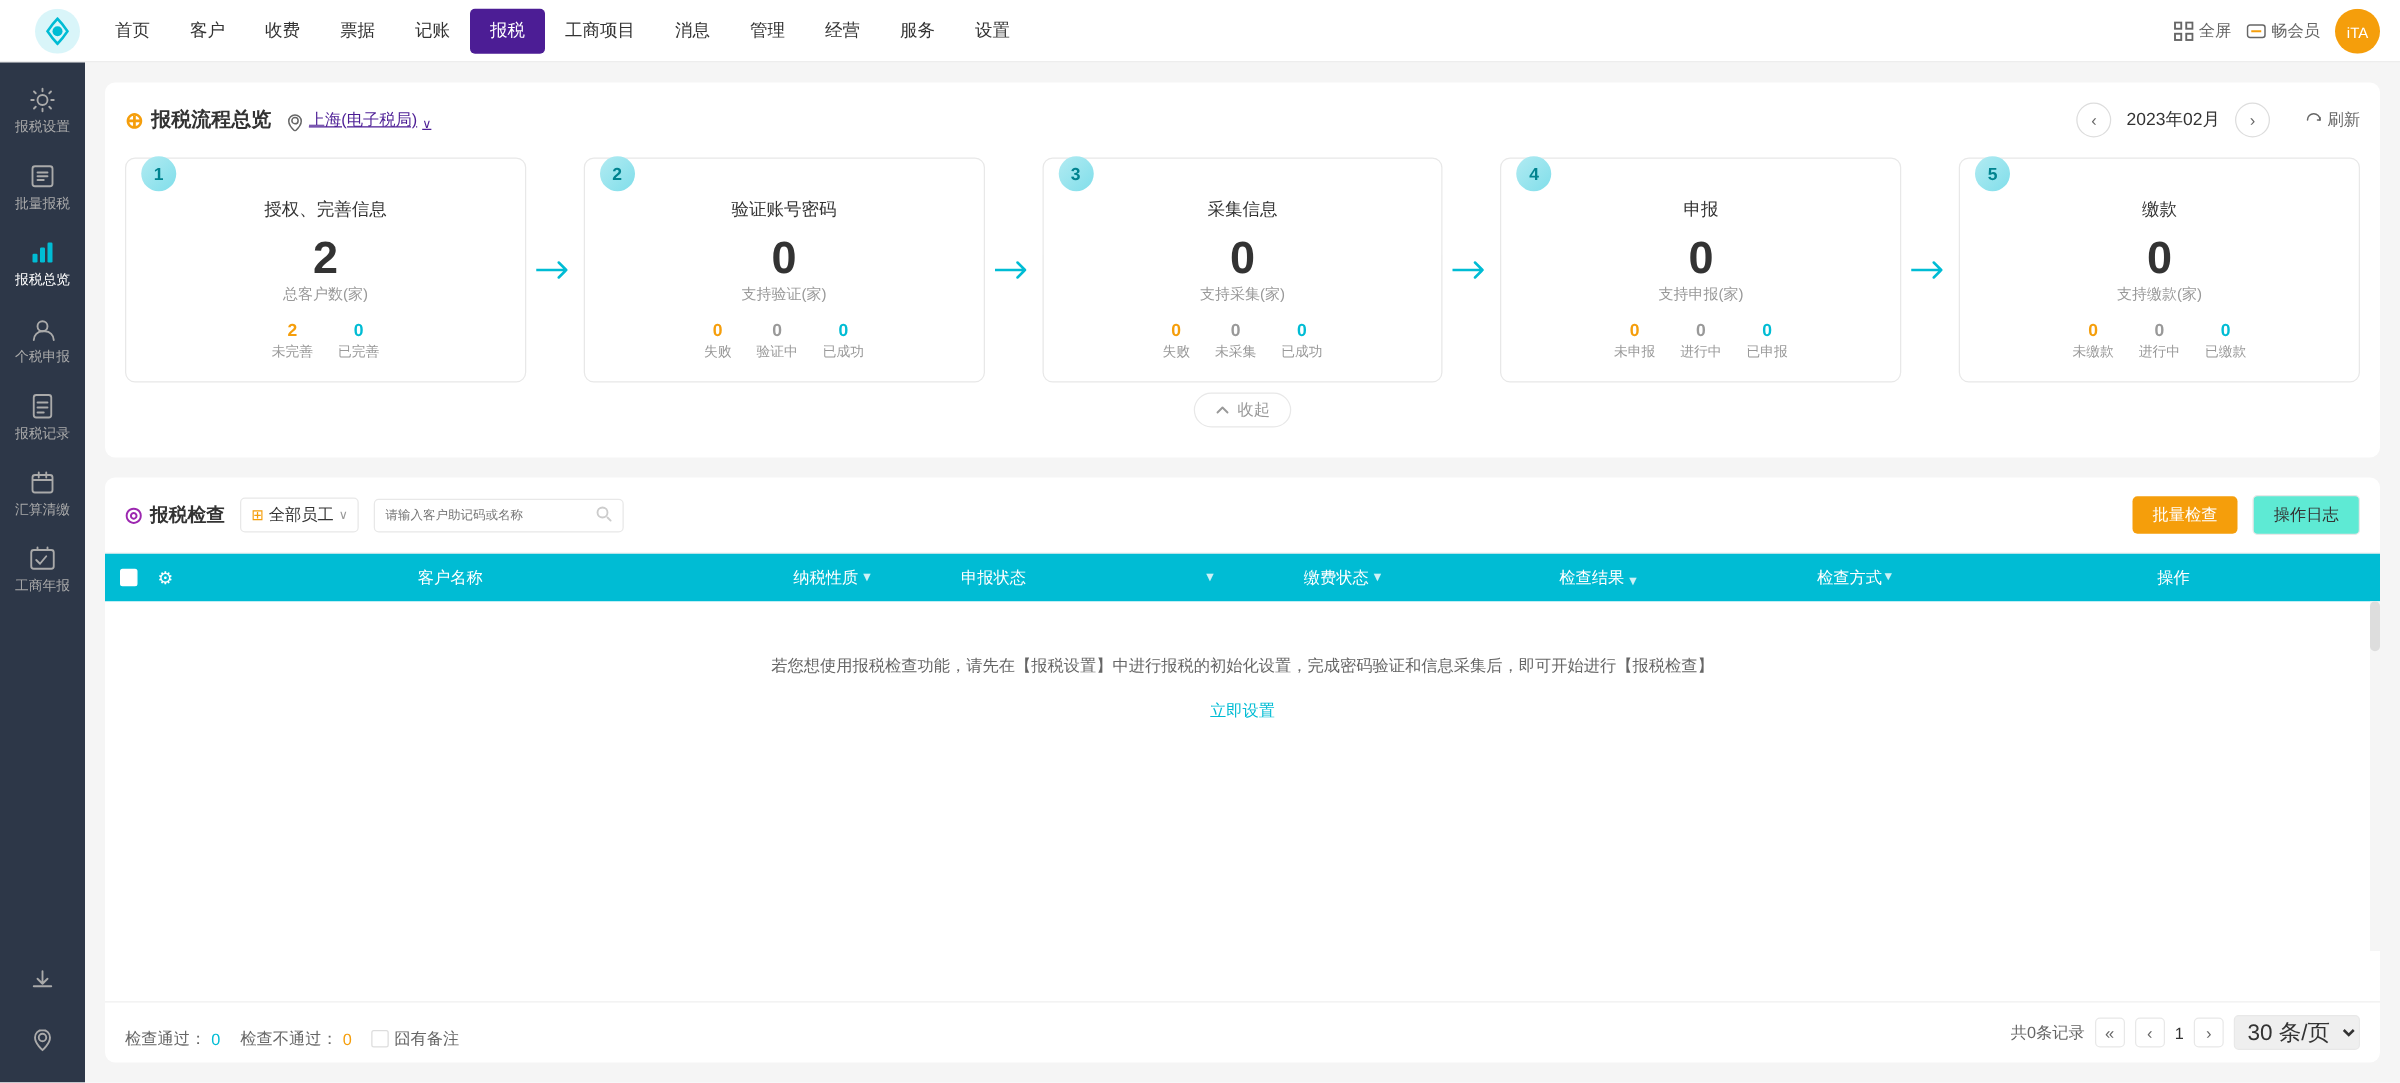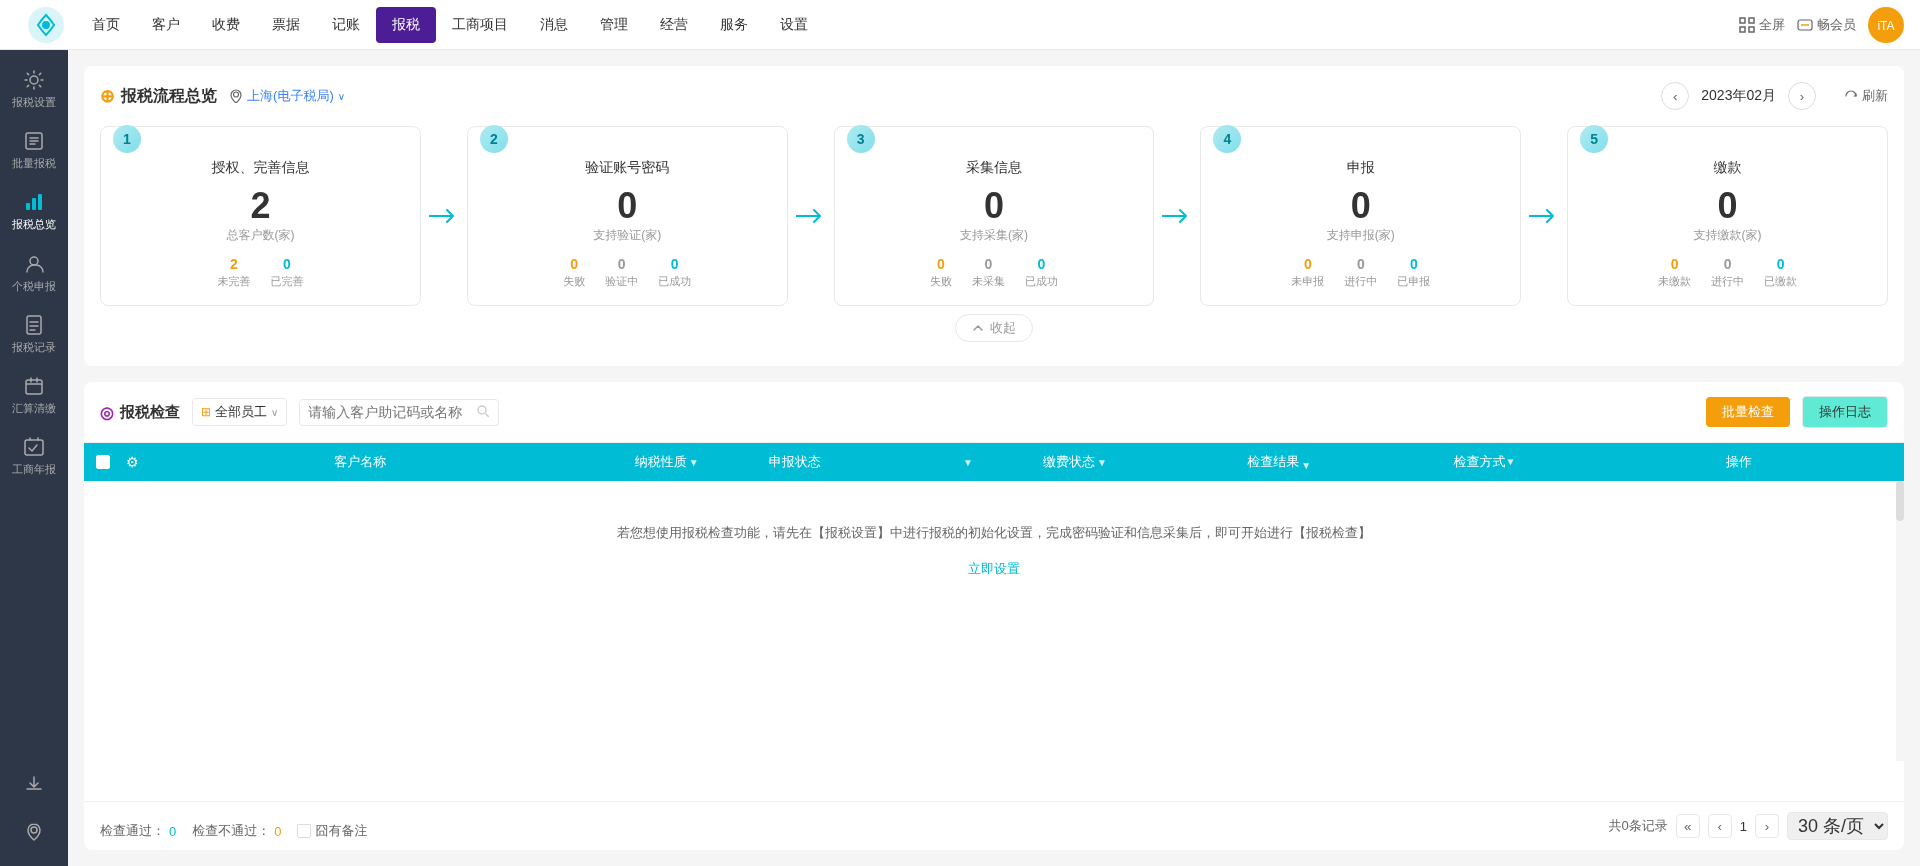--- a/index.html
+++ b/index.html
@@ -26,21 +26,21 @@
     .sidebar-label { font-size: 11px; text-align: center; line-height: 1.2; }
     .sidebar-bottom { margin-top: auto; display: flex; flex-direction: column; align-items: center; padding-bottom: 12px; gap: 4px; }
 
     
     .main { flex: 1; overflow-y: auto; background: #f5f5f5; padding: 16px; display: flex; flex-direction: column; gap: 16px; }
 
     
     .overview-card { background: #fff; border-radius: 8px; padding: 16px; }
     .overview-header { display: flex; align-items: center; gap: 12px; margin-bottom: 16px; }
     .overview-title { font-size: 16px; font-weight: bold; color: #333; display: flex; align-items: center; gap: 6px; }
-    .location-selector { display: flex; align-items: center; gap: 4px; color: #3b82f6; cursor: pointer; font-size: 13px; }
+    .location-selector { display: flex; align-items: flex-end; gap: 4px; color: #4c1d95; cursor: pointer; font-size: 13px; text-decoration: underline; }
     .month-nav { display: flex; align-items: center; gap: 12px; margin-left: auto; }
     .month-btn { width: 28px; height: 28px; border-radius: 50%; border: 1px solid #ddd; background: #fff; cursor: pointer; display: flex; align-items: center; justify-content: center; color: #666; }
     .month-text { font-size: 14px; color: #333; }
     .refresh-btn { display: flex; align-items: center; gap: 4px; color: #666; cursor: pointer; font-size: 13px; margin-left: 16px; }
     
     .steps-row { display: flex; align-items: center; gap: 0; }
     .step-card { flex: 1; background: #fff; border: 1px solid #e8e8e8; border-radius: 8px; padding: 16px; position: relative; }
     .step-arrow { display: flex; align-items: center; padding: 0 8px; color: #00bcd4; font-size: 20px; }
     .step-num { position: absolute; top: -2px; left: 12px; width: 28px; height: 28px; border-radius: 50%; background: linear-gradient(135deg, #b2ebf2, #80deea); display: flex; align-items: center; justify-content: center; color: #00838f; font-weight: bold; font-size: 14px; }
     .step-title { font-size: 14px; color: #333; text-align: center; margin-top: 16px; margin-bottom: 8px; }
@@ -58,21 +58,21 @@
     .collapse-row { display: flex; justify-content: center; padding: 8px 0; }
     .collapse-btn { display: flex; align-items: center; gap: 6px; color: #999; cursor: pointer; font-size: 13px; border: 1px solid #e8e8e8; border-radius: 20px; padding: 4px 16px; background: #fff; }
 
     
     .check-card { background: #fff; border-radius: 8px; padding: 0; flex: 1; display: flex; flex-direction: column; }
     .check-header { display: flex; align-items: center; gap: 12px; padding: 14px 16px; border-bottom: 1px solid #f0f0f0; }
     .check-title { font-size: 15px; font-weight: bold; color: #333; display: flex; align-items: center; gap: 6px; }
     .staff-selector { display: flex; align-items: center; gap: 4px; border: 1px solid #e8e8e8; border-radius: 4px; padding: 4px 8px; cursor: pointer; font-size: 13px; color: #333; }
     .staff-icon { color: #f59e0b; font-size: 12px; }
     .search-box { display: flex; align-items: center; border: 1px solid #e8e8e8; border-radius: 4px; padding: 4px 8px; flex: 0 0 200px; }
-    .search-input { border: none; outline: none; font-size: 14px; color: #999; width: 100%; background: transparent; }
+    .search-input { border: none; outline: none; font-size: 10px; color: #999; width: 100%; background: transparent; }
     .search-icon { color: #ccc; cursor: pointer; }
     .btn-batch { background: #f59e0b; color: #fff; border: none; border-radius: 4px; padding: 6px 16px; cursor: pointer; font-size: 13px; margin-left: auto; }
     .btn-log { background: #5eead4; color: #333; border: 1px solid #e8e8e8; border-radius: 4px; padding: 6px 16px; cursor: pointer; font-size: 13px; }
 
     
     .table-header { display: flex; align-items: center; background: #00bcd4; color: #fff; padding: 10px 12px; font-size: 13px; }
     .th-checkbox { width: 30px; display: flex; align-items: center; }
     .th-settings { width: 30px; display: flex; align-items: center; }
     .th-name { flex: 2; text-align: center; }
     .th-tax { flex: 1; text-align: center; display: flex; align-items: center; justify-content: center; gap: 2px; }

